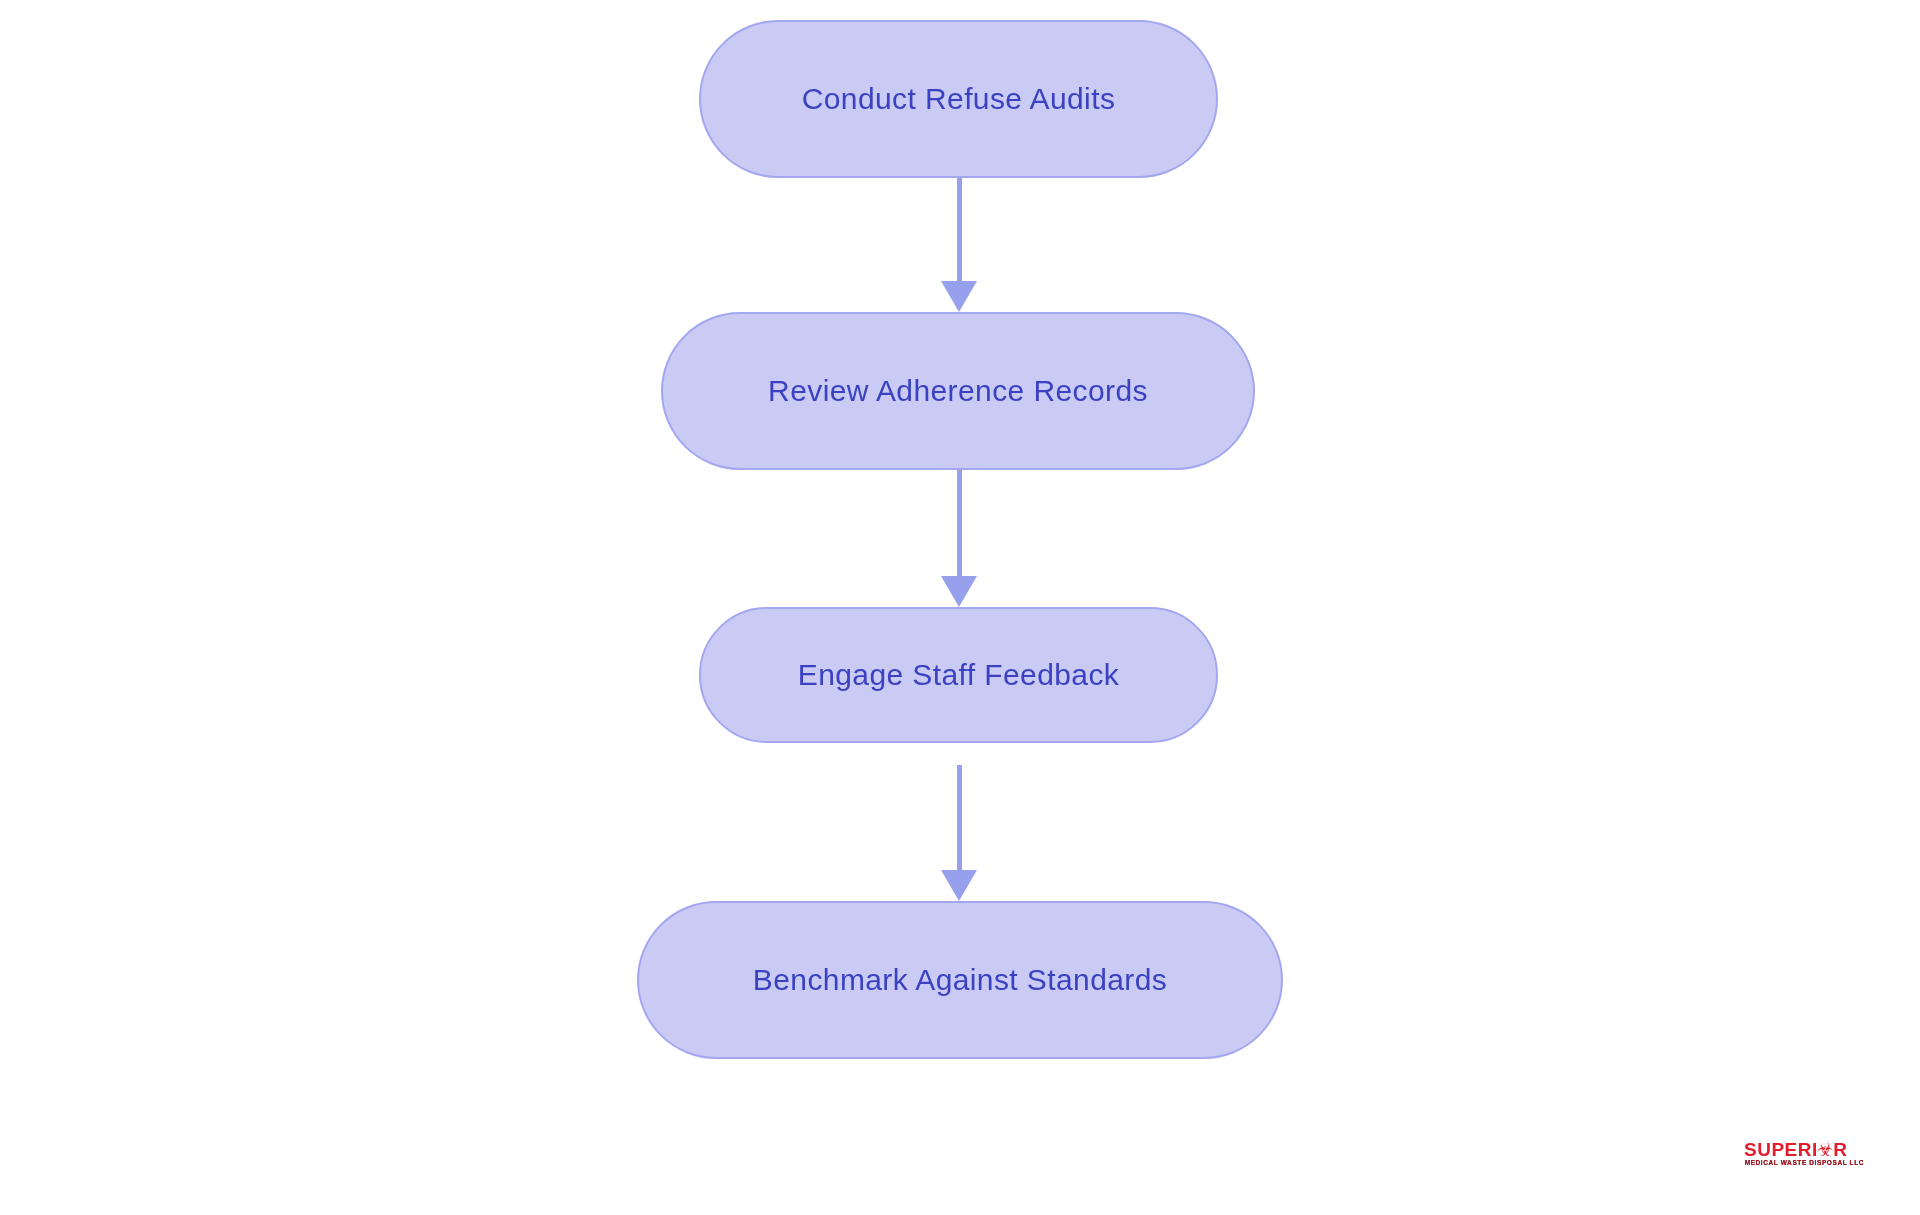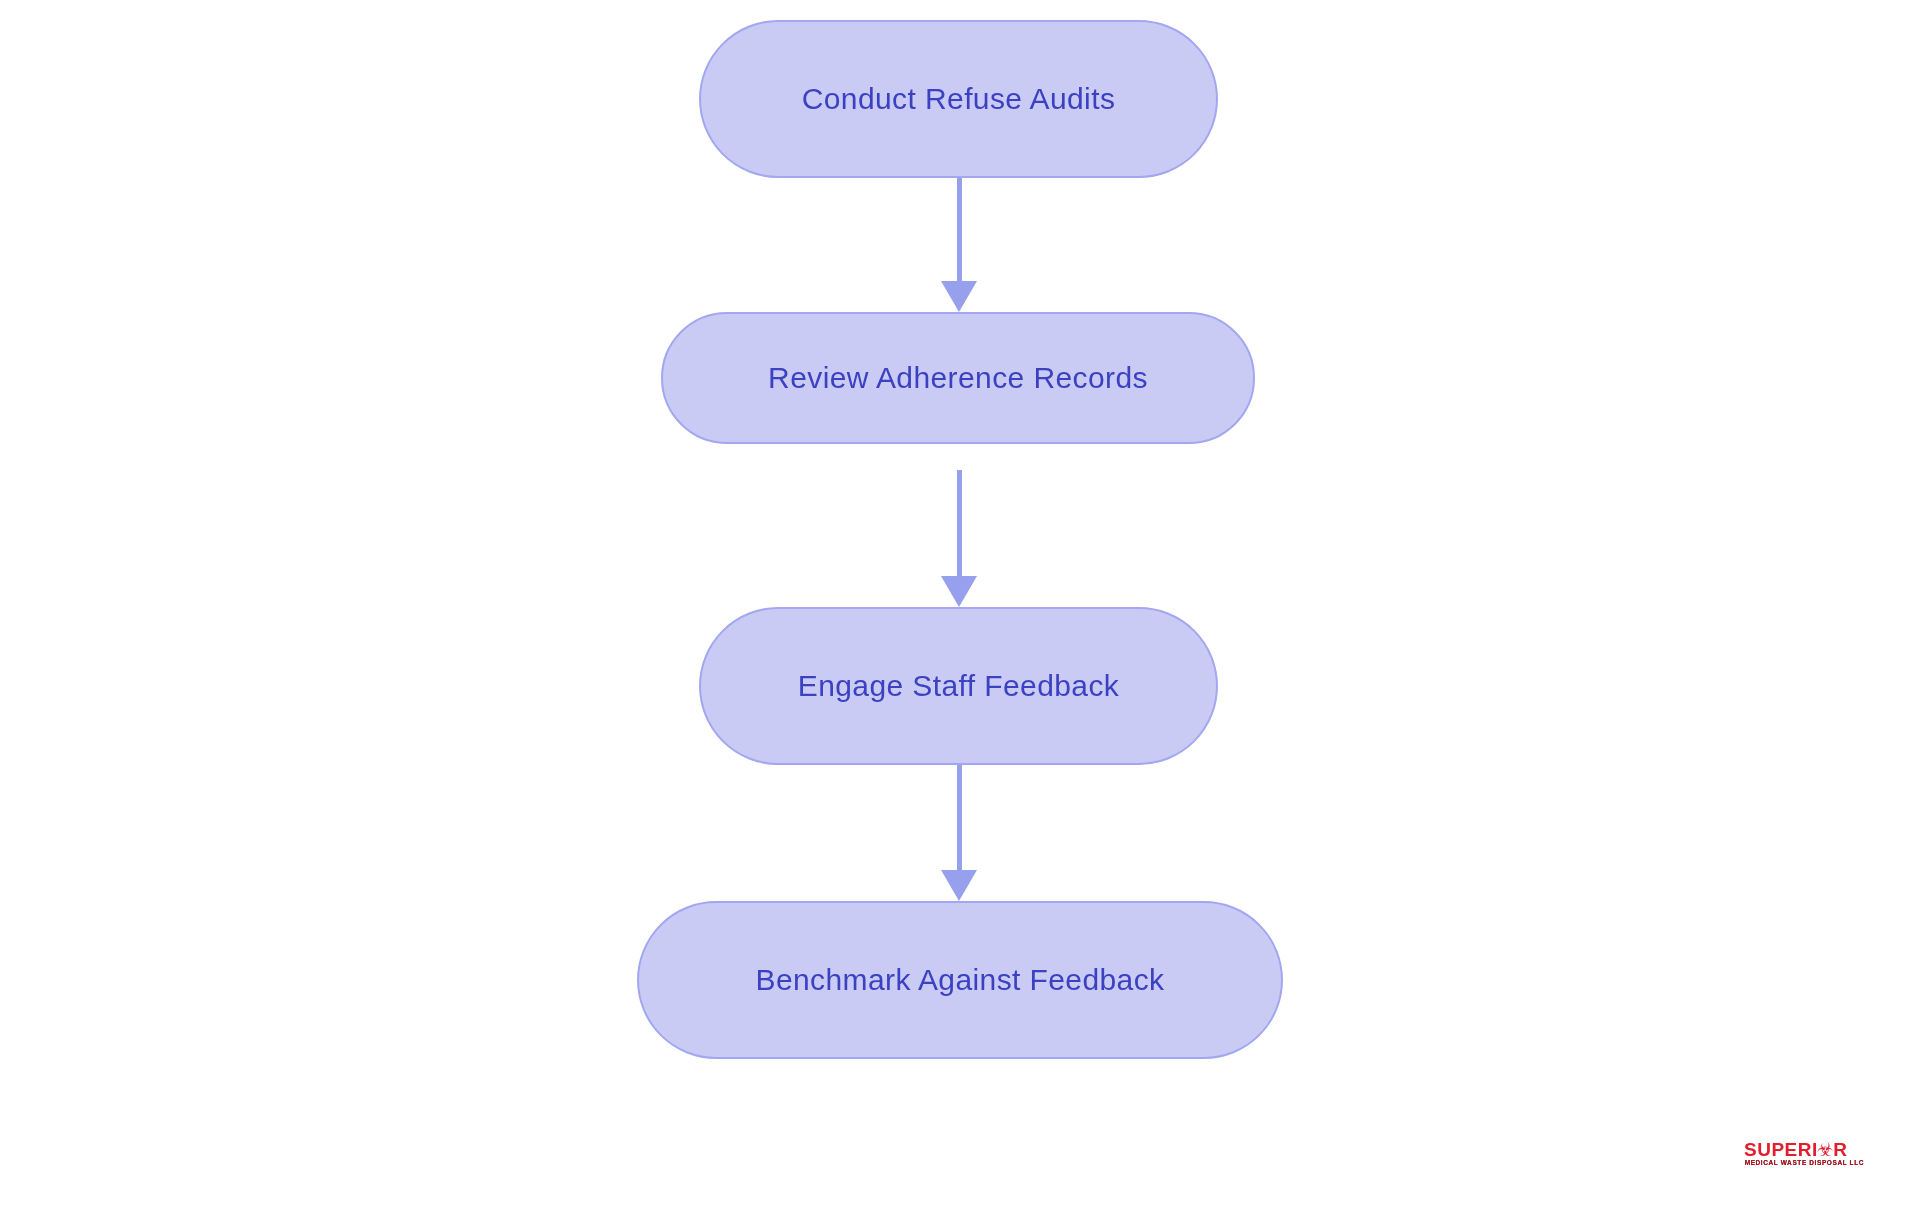--- a/index.html
+++ b/index.html
@@ -27,22 +27,22 @@
     display:flex;align-items:center;justify-content:center;
     background:var(--node-fill);
     border:2px solid var(--node-border);
     border-radius:80px;
     color:var(--node-text);
     font-size:30px;
     letter-spacing:0.4px;
     text-align:center;
   }
   .node-1{left:699px;top:20px;width:519px;height:158px;}
-  .node-2{left:661px;top:312px;width:594px;height:132px;}
-  .node-3{left:699px;top:607px;width:519px;height:158px;}
+  .node-2{left:661px;top:312px;width:594px;height:158px;}
+  .node-3{left:699px;top:607px;width:519px;height:136px;}
   .node-4{left:637px;top:901px;width:646px;height:158px;}
 
   .arrow{position:absolute;}
   .arrow .line{
     position:absolute;
     left:941px;
     width:36px;
     display:flex;justify-content:center;
   }
   .arrow .shaft{
@@ -130,21 +130,21 @@
   </div>
 
   <div class="arrow arrow-3">
     <div class="line">
         <div class="shaft"></div>
       </div>
     <div class="head"></div>
   </div>
 
   <div class="node node-4">
-    <span>Benchmark Against Feedback</span>
+    <span>Benchmark Against Standards</span>
   </div>
 
   <div class="logo">
     <div class="logo-title">
       <span>SUPERI</span>
         <span class="bio">☣</span>
         <span>R</span>
     </div>
     <div class="logo-tagline">MEDICAL WASTE DISPOSAL LLC</div>
   </div>

